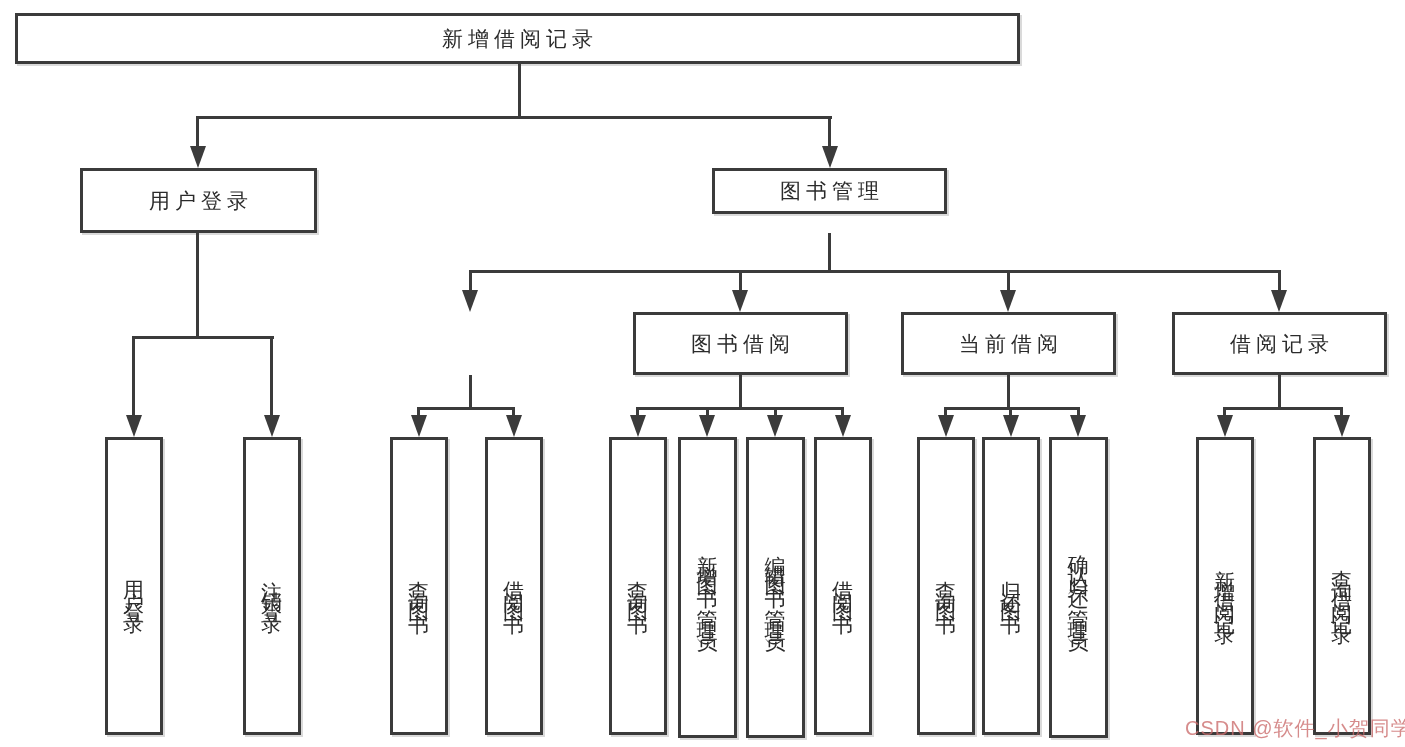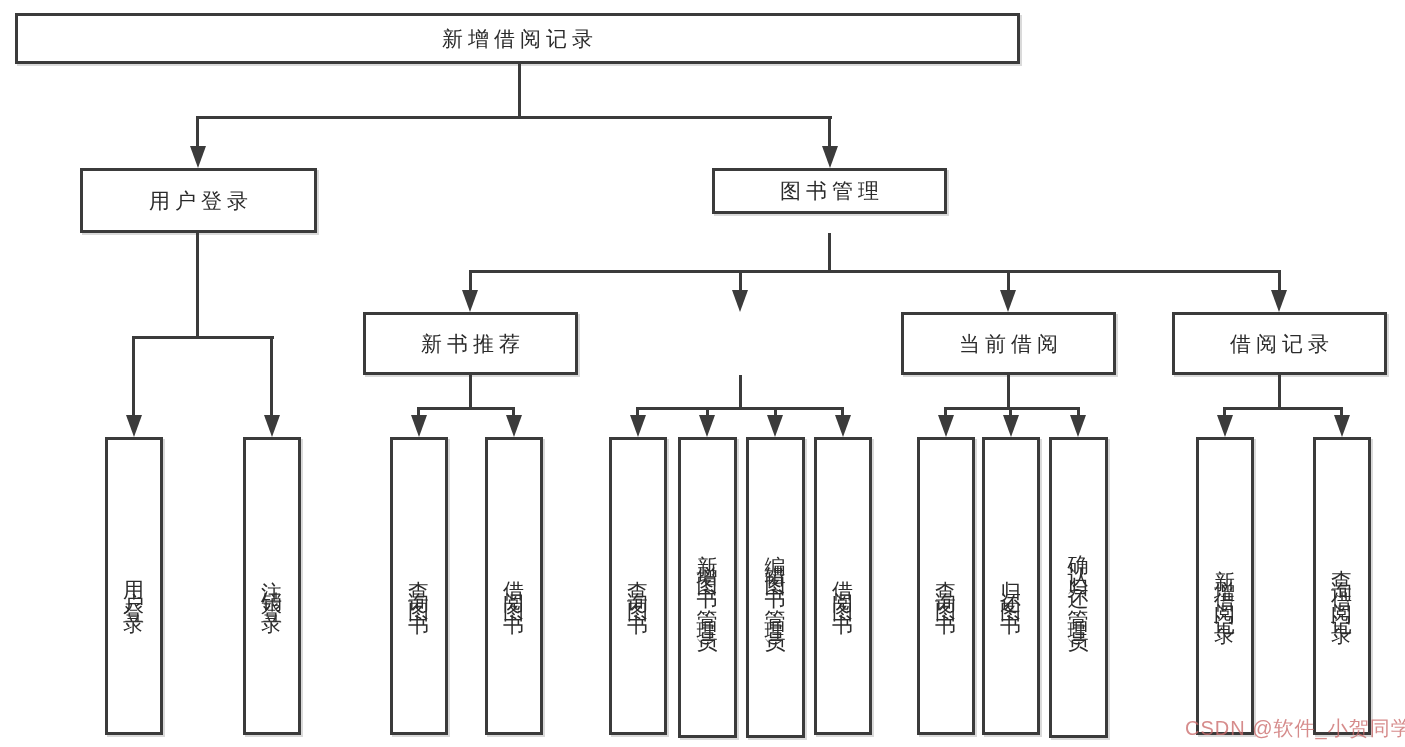--- a/index.html
+++ b/index.html
@@ -93,22 +93,22 @@
   <div class="hline" style="left:469px; top:270px; width:812px"></div>
   <div class="vline" style="left:469px;  top:270px; height:22px"></div>
   <div class="vline" style="left:739px;  top:270px; height:22px"></div>
   <div class="vline" style="left:1007px; top:270px; height:22px"></div>
   <div class="vline" style="left:1278px; top:270px; height:22px"></div>
   <div class="arr" style="left:462px;  top:290px"></div>
   <div class="arr" style="left:732px;  top:290px"></div>
   <div class="arr" style="left:1000px; top:290px"></div>
   <div class="arr" style="left:1271px; top:290px"></div>
 
-  <div class="node h" style="left:363px; top:312px; width:215px; height:63px">
-    <span>新书推荐</span>
+  <div class="node h" style="left:633px; top:312px; width:215px; height:63px">
+    <span>图书借阅</span>
   </div>
   <div class="node h" style="left:901px; top:312px; width:215px; height:63px">
     <span>当前借阅</span>
   </div>
   <div class="node h" style="left:1172px; top:312px; width:215px; height:63px">
     <span>借阅记录</span>
   </div>
 
   <div class="vline" style="left:469px; top:375px; height:32px"></div>
   <div class="hline" style="left:417px; top:407px; width:98px"></div>

